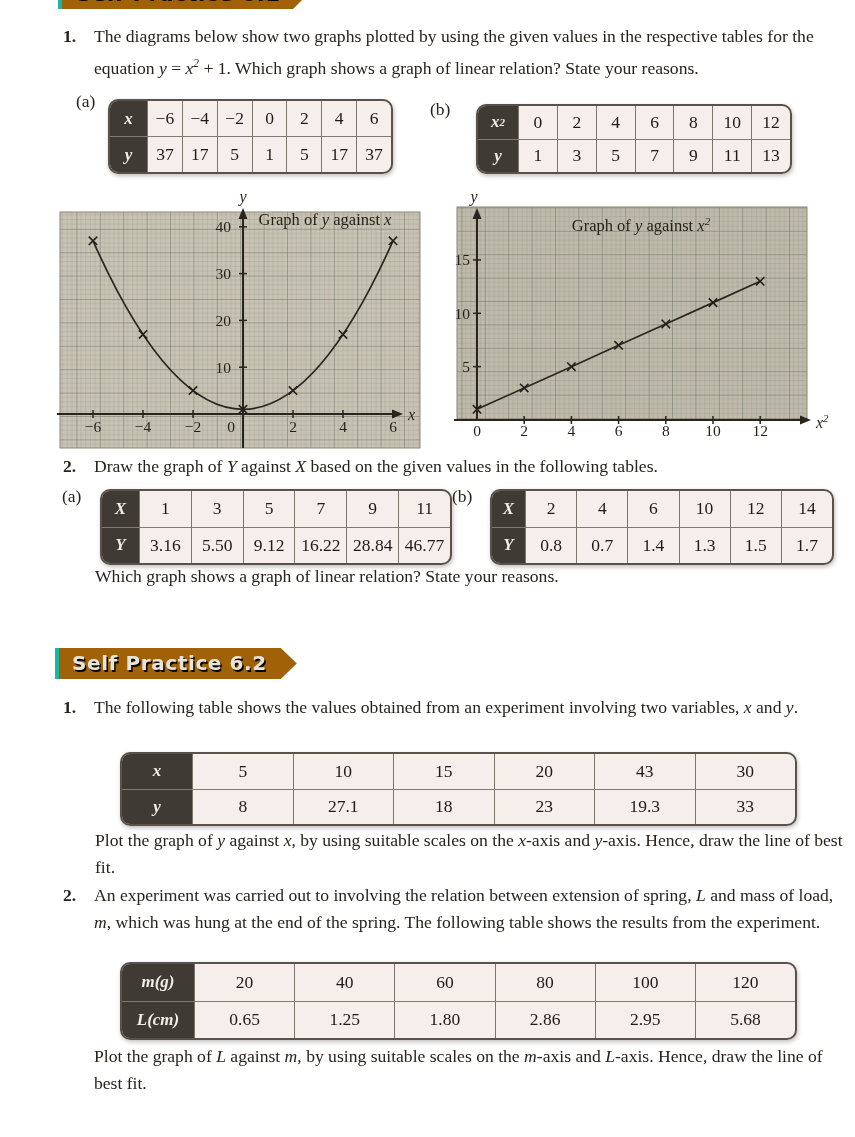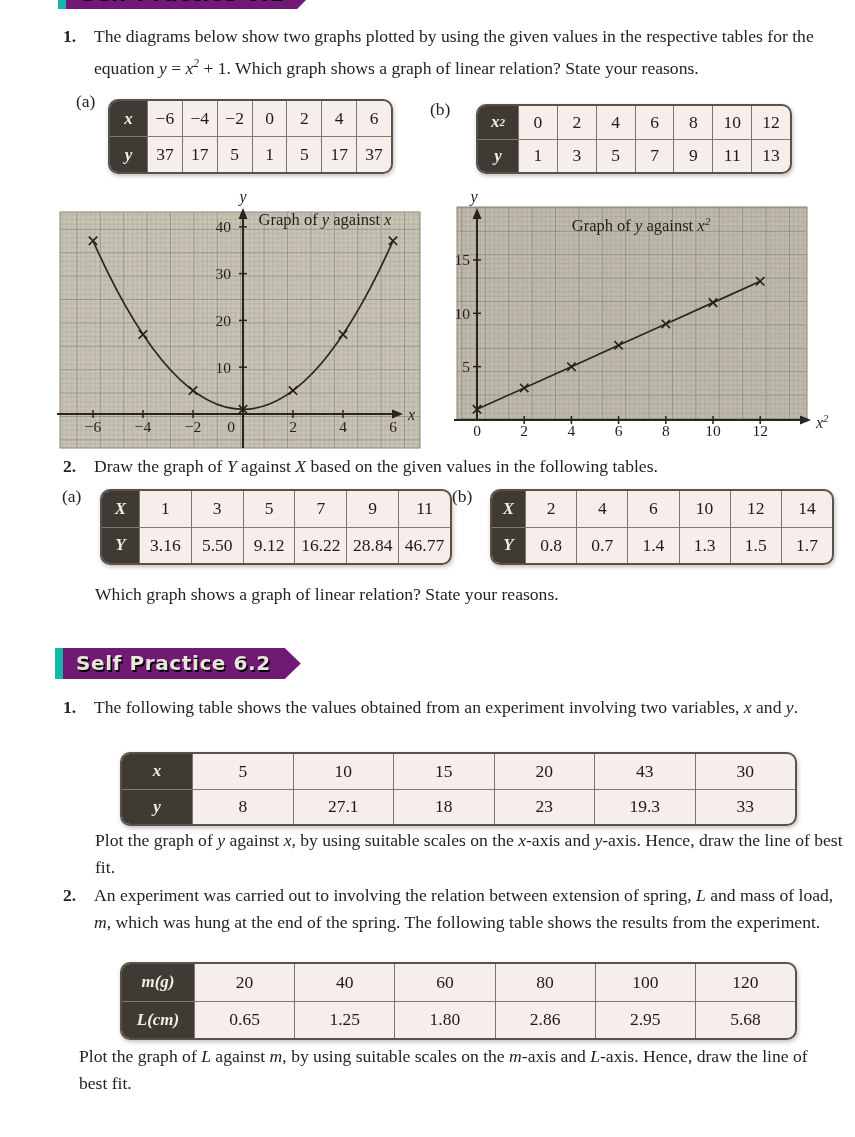--- a/index.html
+++ b/index.html
@@ -6,25 +6,25 @@
   body{
     width:855px;height:1137px;position:relative;overflow:hidden;
     font-family:"Liberation Serif", serif;color:#29221c;
     background:
       radial-gradient(130% 55% at 102% 14%, rgba(58,32,16,0.50), rgba(58,32,16,0) 55%),
       radial-gradient(90% 40% at 108% 52%, rgba(90,58,36,0.22), rgba(90,58,36,0) 55%),
       linear-gradient(to bottom, rgba(80,48,30,0.22), rgba(80,48,30,0) 6%),
       linear-gradient(178deg,#b09190 0%,#bb9f9c 16%,#c7adac 36%,#d0bab c 55%,#d2bfc2 58%,#d5c5c8 78%,#d6cacd 100%);
   }
   .badge{
-    position:absolute;background:#701a75;color:#e9e4d9;
+    position:absolute;background:#a16207;color:#e9e4d9;
     font-family:"DejaVu Sans", sans-serif;font-weight:bold;font-size:20px;
     letter-spacing:0.6px;line-height:1;padding:5px 30px 6px 13px;
     clip-path:polygon(0 0, calc(100% - 16px) 0, 100% 50%, calc(100% - 16px) 100%, 0 100%);
-    text-shadow:1.5px 1.5px 0 #000;border-left:8px solid #14b8a6;
+    text-shadow:1.5px 1.5px 0 #000;border-left:4px solid #14b8a6;
   }
   .q{position:absolute;display:flex;font-size:17.6px;line-height:27px;}
   .qnum{width:31px;font-weight:700;flex:none;}
   .qtext{flex:1;}
   .followup{position:absolute;font-size:17.6px;line-height:27px;}
   .plabel{position:absolute;font-size:17.5px;}
   .it{font-style:italic;}
   sup{font-size:0.65em;}
   .vtable{
     position:absolute;display:flex;flex-direction:column;
@@ -255,21 +255,21 @@
         </div>
         <div class="vcell">0.8</div>
         <div class="vcell">0.7</div>
         <div class="vcell">1.4</div>
         <div class="vcell">1.3</div>
         <div class="vcell">1.5</div>
         <div class="vcell">1.7</div>
       </div>
     </div>
 
-  <div class="followup" style="left:95px;top:581px;width:600px;">Which graph shows a graph of linear relation? State your reasons.</div>
+  <div class="followup" style="left:95px;top:563px;width:600px;">Which graph shows a graph of linear relation? State your reasons.</div>
 
   <div class="badge" style="left:55px;top:648px;">Self Practice 6.2</div>
 
   <div class="q" style="left:63px;top:694px;width:790px;">
     <div class="qnum">1.</div>
     <div class="qtext"><span>The following table shows the values obtained from an experiment involving two variables, </span><span class="it">x</span><span> and </span><span class="it">y</span><span>.</span></div>
   </div>
 
   <div class="vtable" style="left:120px;top:752px;width:673px;height:70px;--hw:70px;">
       <div class="trow">
@@ -323,15 +323,15 @@
         </div>
         <div class="vcell">0.65</div>
         <div class="vcell">1.25</div>
         <div class="vcell">1.80</div>
         <div class="vcell">2.86</div>
         <div class="vcell">2.95</div>
         <div class="vcell">5.68</div>
       </div>
     </div>
 
-  <div class="followup" style="left:79px;top:1043px;width:760px;"><span>Plot the graph of </span><span class="it">L</span><span> against </span><span class="it">m</span><span>, by using suitable scales on the </span><span class="it">m</span><span>-axis and </span><span class="it">L</span><span>-axis. Hence, draw the line of best fit.</span></div>
+  <div class="followup" style="left:94px;top:1043px;width:760px;"><span>Plot the graph of </span><span class="it">L</span><span> against </span><span class="it">m</span><span>, by using suitable scales on the </span><span class="it">m</span><span>-axis and </span><span class="it">L</span><span>-axis. Hence, draw the line of best fit.</span></div>
 
 </div>
 
 </body></html>

